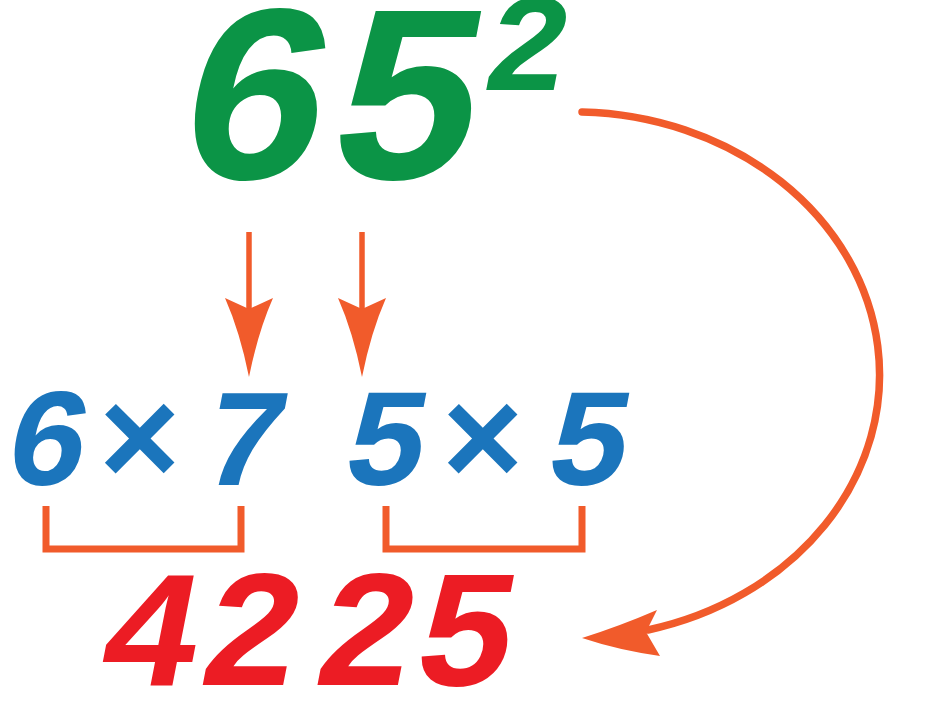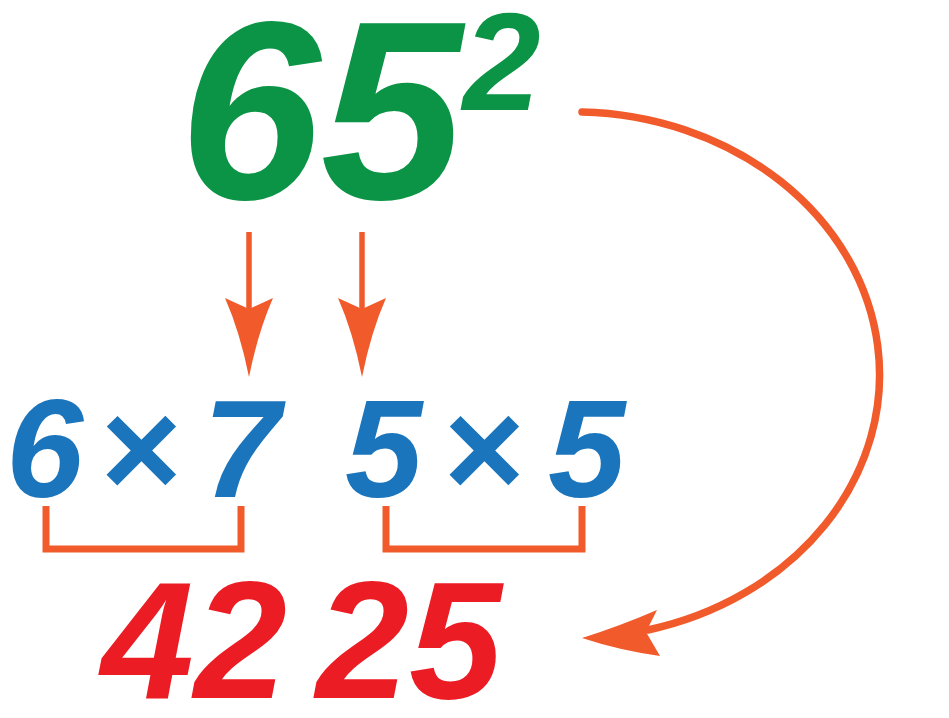--- a/index.html
+++ b/index.html
@@ -2,21 +2,21 @@
 <html style="--green: #0B9446; --blue: #1B75BC; --red: #EC1C24; --orange: #F15B2B; --background: #FFFFFF;"><head>
 <meta charset="utf-8">
 <style>
   html, body { margin: 0; padding: 0; background: #ffffff; }
   .canvas {
     position: relative;
     width: 889px;
     height: 718px;
     background: var(--background, #ffffff);
     overflow: hidden;
-    font-family: Liberation Sans, sans-serif;
+    font-family: Liberation Mono, monospace;
     font-weight: bold;
     font-style: italic;
   }
   .green { color: var(--green, #0B9446); }
   .blue  { color: var(--blue,  #1B75BC); }
   .red   { color: var(--red,   #EC1C24); }
 
   .expr {
     position: absolute;
     left: 179px;

